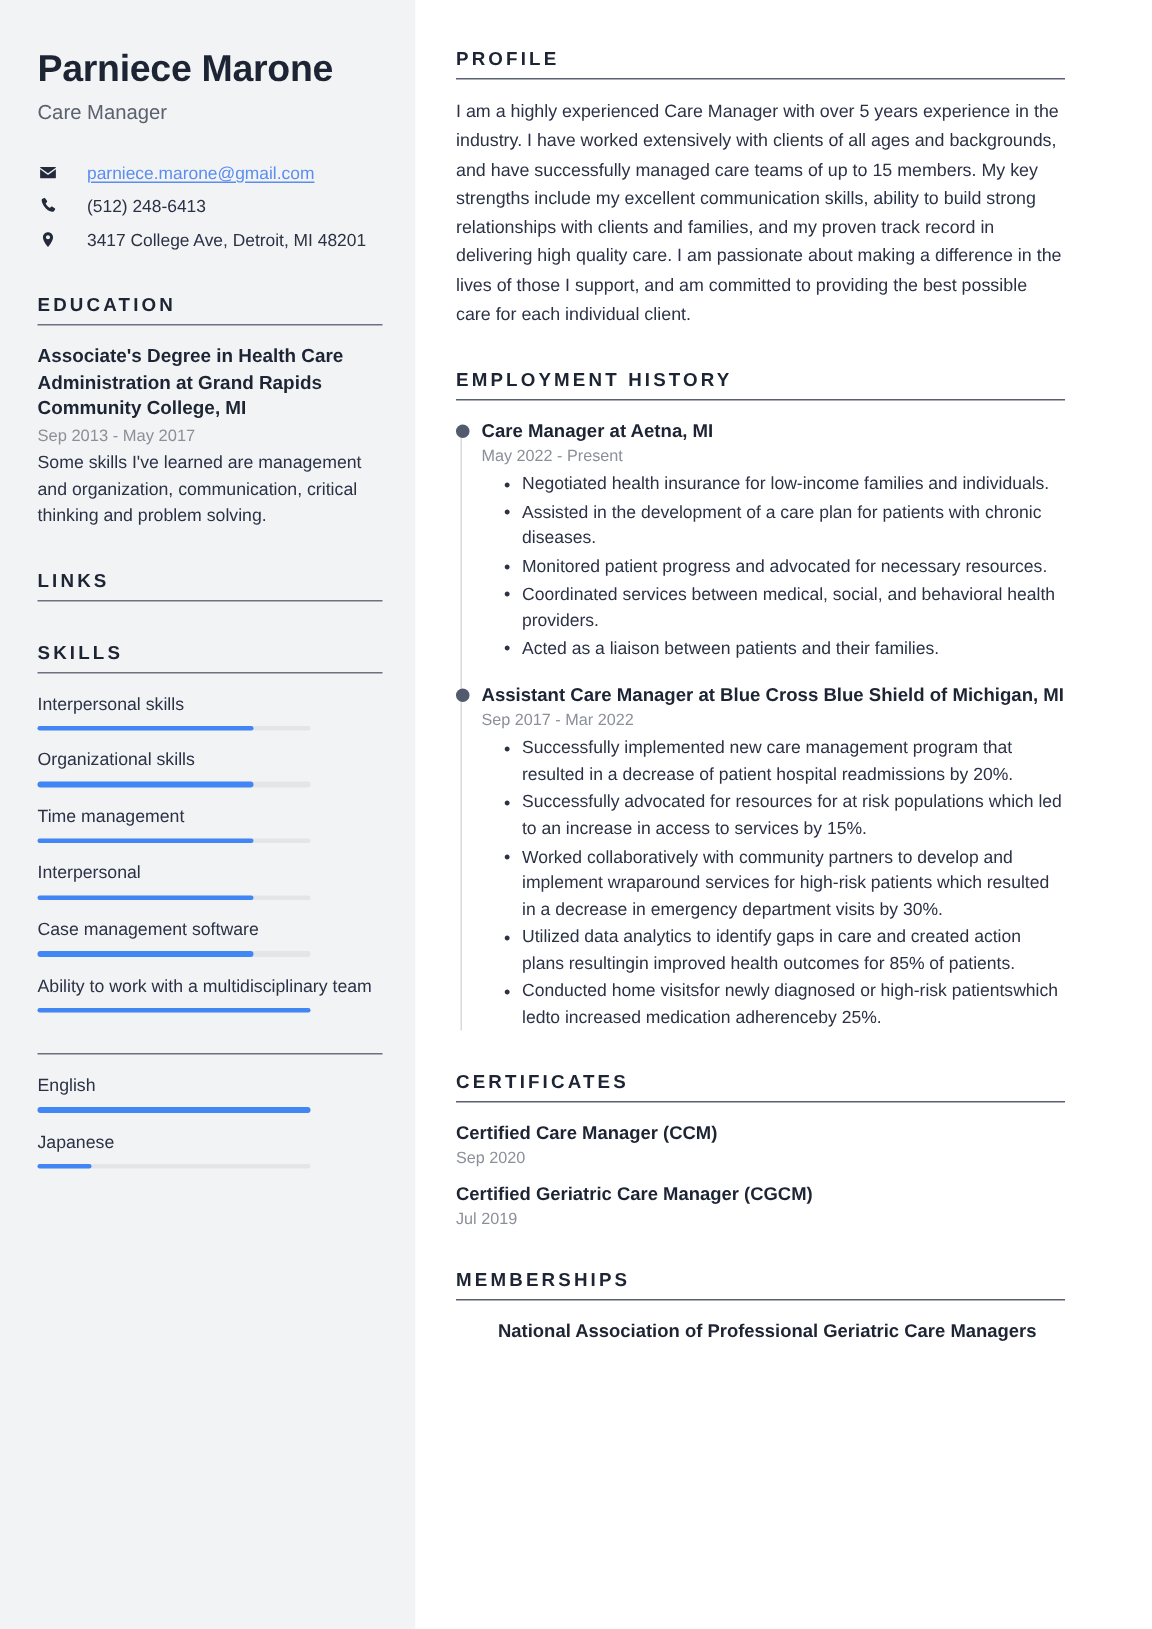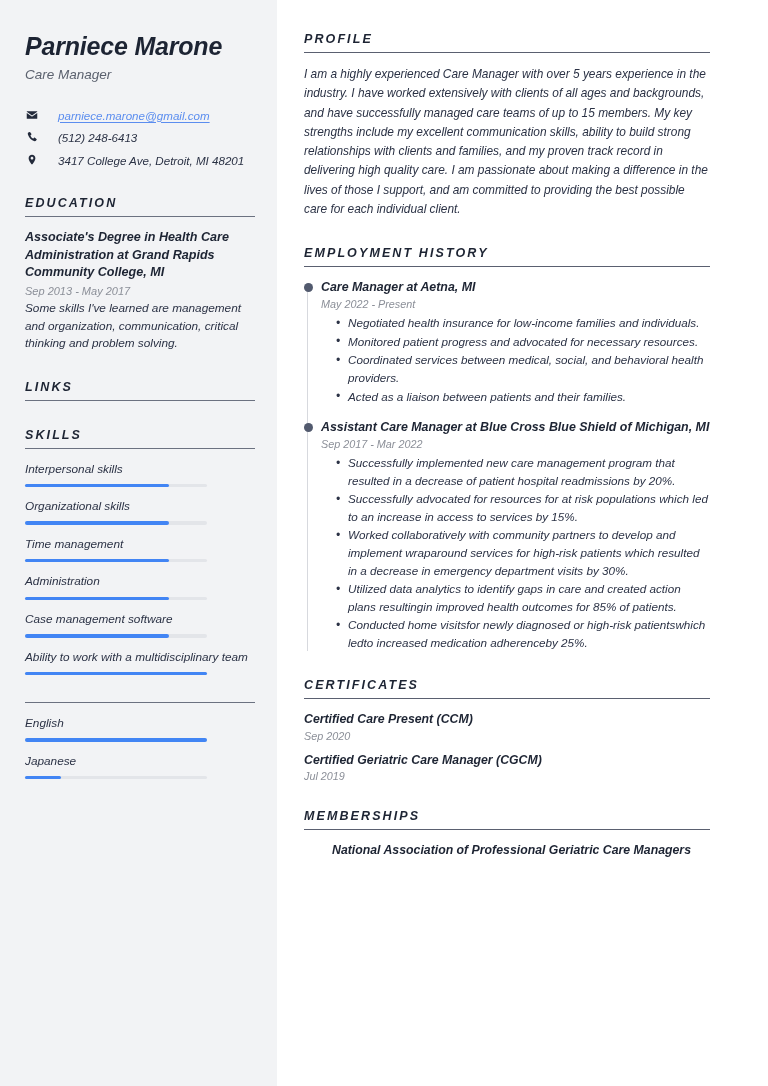--- a/index.html
+++ b/index.html
@@ -3,21 +3,21 @@
 <meta charset="utf-8">
 <style>
   * { margin:0; padding:0; box-sizing:border-box; }
   html, body { width:768px; height:1086px; }
   body {
     font-family:"Liberation Sans", sans-serif;
     background:#ffffff;
     color:#2b3245;
     -webkit-font-smoothing:antialiased;
   }
-  .page { position:relative; width:740px; height:1086px; display:flex; background:#ffffff;font-style:italic; }
+  .page { position:relative; width:740px; height:1086px; display:flex; background:#ffffff; }
 
   
   .sidebar {
     width:277px;
     min-width:277px;
     background:#f2f3f5;
     padding:32px 22px 0 25px;
   }
   .name {
     font-size:25px;
@@ -279,21 +279,21 @@
         <div class="bar-fill" style="width:79%"></div>
       </div>
     </div>
     <div class="bar-item">
       <div class="bar-label">Time management</div>
       <div class="bar-track">
         <div class="bar-fill" style="width:79%"></div>
       </div>
     </div>
     <div class="bar-item">
-      <div class="bar-label">Administration</div>
+      <div class="bar-label">Interpersonal</div>
       <div class="bar-track">
         <div class="bar-fill" style="width:79%"></div>
       </div>
     </div>
     <div class="bar-item">
       <div class="bar-label">Case management software</div>
       <div class="bar-track">
         <div class="bar-fill" style="width:79%"></div>
       </div>
     </div>
@@ -337,20 +337,21 @@
     <section class="sec">
       <div class="sec-head">EMPLOYMENT HISTORY</div>
       <div class="sec-rule"></div>
       <div class="timeline" id="jobs-list">
   <div class="job">
     <span class="dot"></span>
     <div class="job-head">Care Manager at Aetna, MI</div>
     <div class="job-date">May 2022 - Present</div>
     <ul class="job-bullets">
       <li>Negotiated health insurance for low-income families and individuals.</li>
+              <li>Assisted in the development of a care plan for patients with chronic diseases.</li>
               <li>Monitored patient progress and advocated for necessary resources.</li>
               <li>Coordinated services between medical, social, and behavioral health providers.</li>
               <li>Acted as a liaison between patients and their families.</li>
     </ul>
   </div>
   <div class="job">
     <span class="dot"></span>
     <div class="job-head">Assistant Care Manager at Blue Cross Blue Shield of Michigan, MI</div>
     <div class="job-date">Sep 2017 - Mar 2022</div>
     <ul class="job-bullets">
@@ -362,21 +363,21 @@
     </ul>
   </div>
         </div>
     </section>
 
     <section class="sec">
       <div class="sec-head">CERTIFICATES</div>
       <div class="sec-rule"></div>
       <div id="certs-list">
   <div class="cert">
-    <div class="cert-title">Certified Care Present (CCM)</div>
+    <div class="cert-title">Certified Care Manager (CCM)</div>
     <div class="cert-date">Sep 2020</div>
   </div>
   <div class="cert">
     <div class="cert-title">Certified Geriatric Care Manager (CGCM)</div>
     <div class="cert-date">Jul 2019</div>
   </div>
         </div>
     </section>
 
     <section class="sec">

